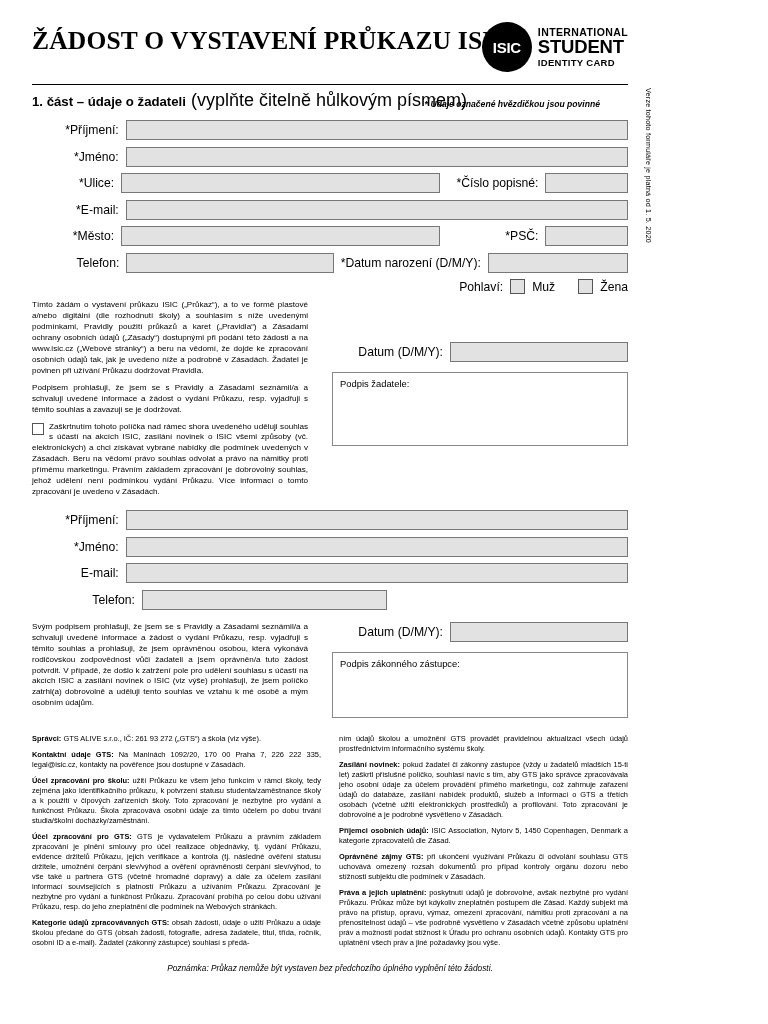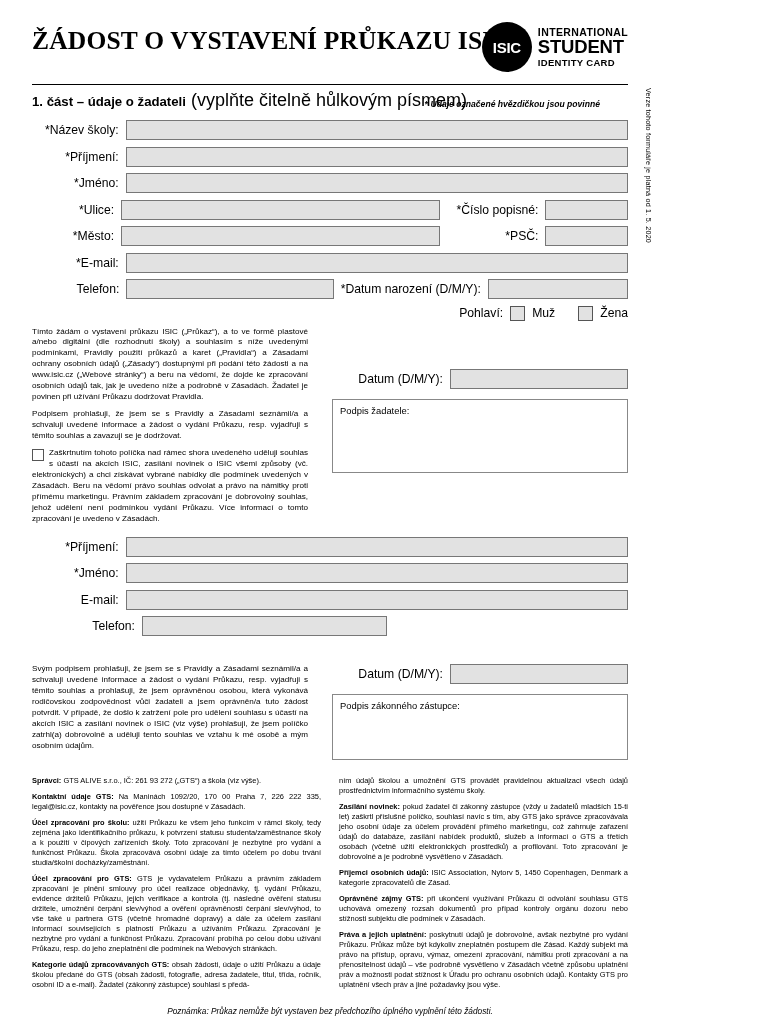--- a/index.html
+++ b/index.html
@@ -148,52 +148,48 @@
 
   <div class="vert-text">Verze tohoto formuláře je platná od 1. 5. 2020</div>
 
   <div class="sec-head">
     <span class="sec-title">1. část – údaje o žadateli</span><span class="sec-sub"> (vyplňte čitelně hůlkovým písmem)</span>
     <span class="req-note"><span class="star">*</span><span> Údaje označené hvězdičkou jsou povinné</span></span>
   </div>
 
   <div>
 
-    <div class="frow">
-      <div class="flabel w-label-1">*Název školy:</div>
-      <div class="fbox" style="width:596px"></div>
-    </div>
 
     <div class="frow">
       <div class="flabel w-label-1">*Příjmení:</div>
       <div class="fbox" style="width:596px"></div>
     </div>
 
     <div class="frow">
       <div class="flabel w-label-1">*Jméno:</div>
       <div class="fbox" style="width:596px"></div>
     </div>
 
     <div class="frow">
       <div class="flabel w-label-1">*Ulice:</div>
       <div class="fbox" style="width:400px"></div>
       <div class="flabel" style="width:130px">*Číslo popisné:</div>
       <div class="fbox" style="width:103px"></div>
     </div>
 
     <div class="frow">
+      <div class="flabel w-label-1">*E-mail:</div>
+      <div class="fbox" style="width:596px"></div>
+    </div>
+
+    <div class="frow">
       <div class="flabel w-label-1">*Město:</div>
       <div class="fbox" style="width:400px"></div>
       <div class="flabel" style="width:130px">*PSČ:</div>
       <div class="fbox" style="width:103px"></div>
-    </div>
-
-    <div class="frow">
-      <div class="flabel w-label-1">*E-mail:</div>
-      <div class="fbox" style="width:596px"></div>
     </div>
 
     <div class="frow">
       <div class="flabel w-label-1">Telefon:</div>
       <div class="fbox" style="width:245px"></div>
       <div class="flabel" style="width:180px">*Datum narození (D/M/Y):</div>
       <div class="fbox" style="width:165px"></div>
     </div>
 
     <div class="frow" style="margin-bottom:4px">
@@ -241,21 +237,21 @@
     <div class="frow">
       <div class="flabel w-label-1">E-mail:</div>
       <div class="fbox" style="width:596px"></div>
     </div>
     <div class="frow">
       <div class="flabel w-label-1">Telefon:</div>
       <div class="fbox" style="width:245px"></div>
     </div>
   </div>
 
-  <div style="display:flex; gap:24px; margin-top:28px;">
+  <div style="display:flex; gap:24px; margin-top:12px;">
     <div class="body-col" style="width:340px;">
       <p>Svým podpisem prohlašuji, že jsem se s Pravidly a Zásadami seznámil/a a schvaluji uvedené informace a žádost o vydání Průkazu, resp. vyjadřuji s těmito souhlas a prohlašuji, že jsem oprávněnou osobou, která vykonává rodičovskou zodpovědnost vůči žadateli a jsem oprávněn/a tuto žádost potvrdit. V případě, že došlo k zatržení pole pro udělení souhlasu s účastí na akcích ISIC a zasílání novinek o ISIC (viz výše) prohlašuji, že jsem políčko zatrhl(a) dobrovolně a uděluji tento souhlas ve vztahu k mé osobě a mým osobním údajům.</p>
     </div>
     <div style="width:300px;">
       <div class="frow" style="margin-bottom:10px; justify-content:flex-start;">
         <div class="flabel" style="width:118px">Datum (D/M/Y):</div>
         <div class="fbox" style="width:178px"></div>
       </div>
       <div class="sig-box" style="height:66px">
         <span>Podpis zákonného zástupce:</span>

